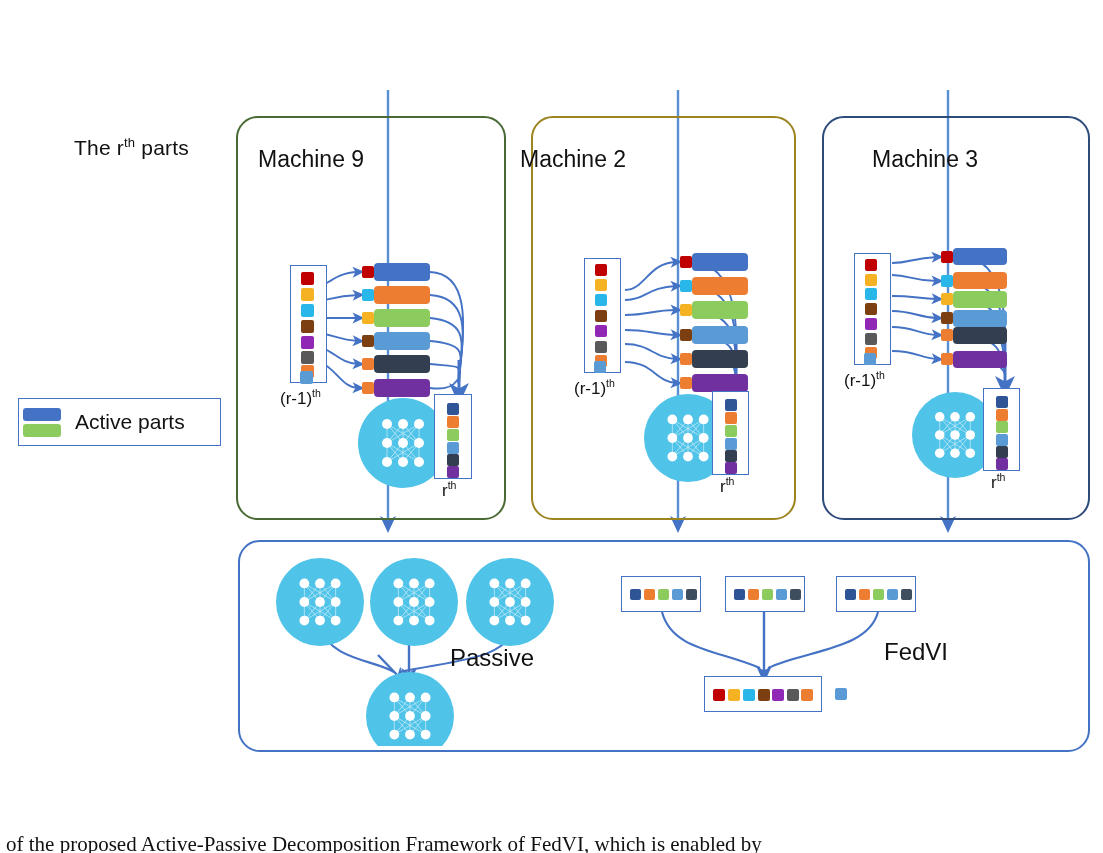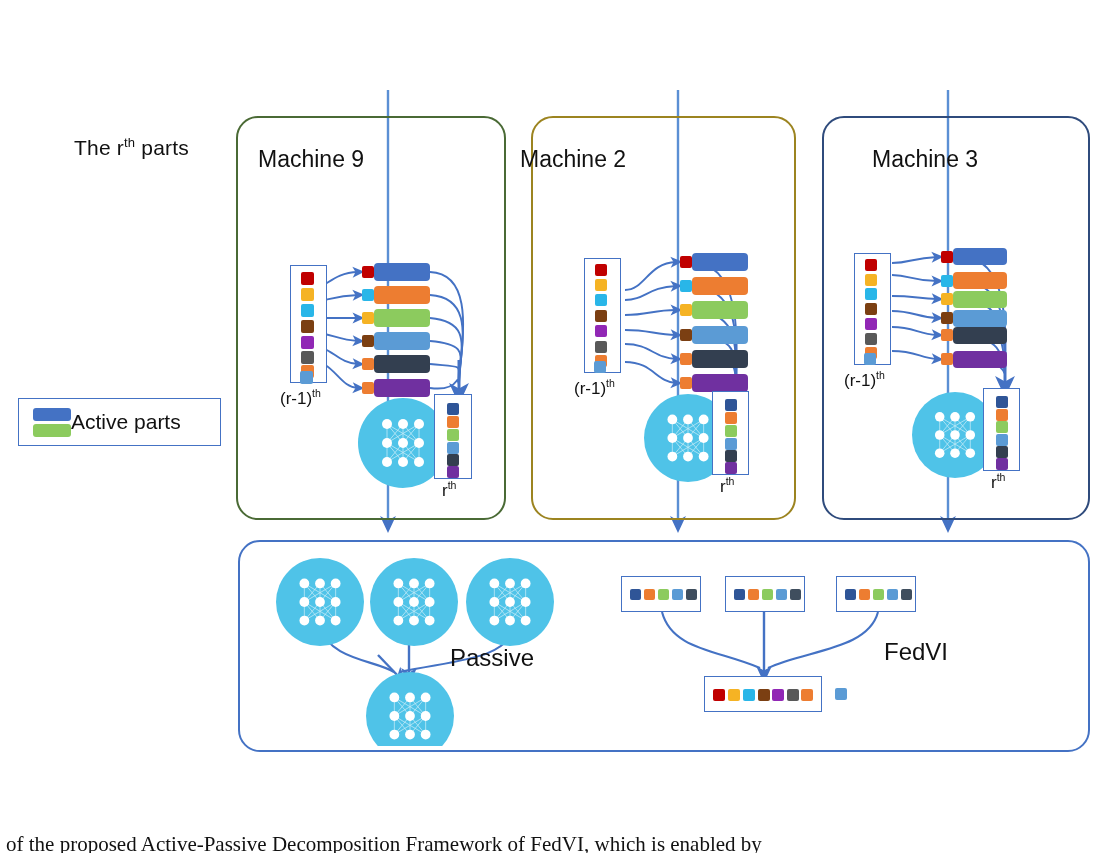--- a/index.html
+++ b/index.html
@@ -54,21 +54,22 @@
     background:transparent;
   }
 
   
   .legend-box{
     border:1.6px solid #4472c4;
     box-sizing:border-box;
     background:#fff;
     display:flex;
     align-items:center;
-    padding:0 14px;
+    gap:14px;
+    padding:0 4px;
   }
   .legend-text{font-size:21px;color:#111;white-space:nowrap;}
   .legend-stack{display:flex;flex-direction:column;gap:3px;align-items:center;}
   .lg-bar{width:38px;height:13px;border-radius:3px;}
   .lg-dot{width:11px;height:11px;border-radius:2px;}
 
   
   .vec-box{
     border:1.6px solid #4472c4;
     box-sizing:border-box;

